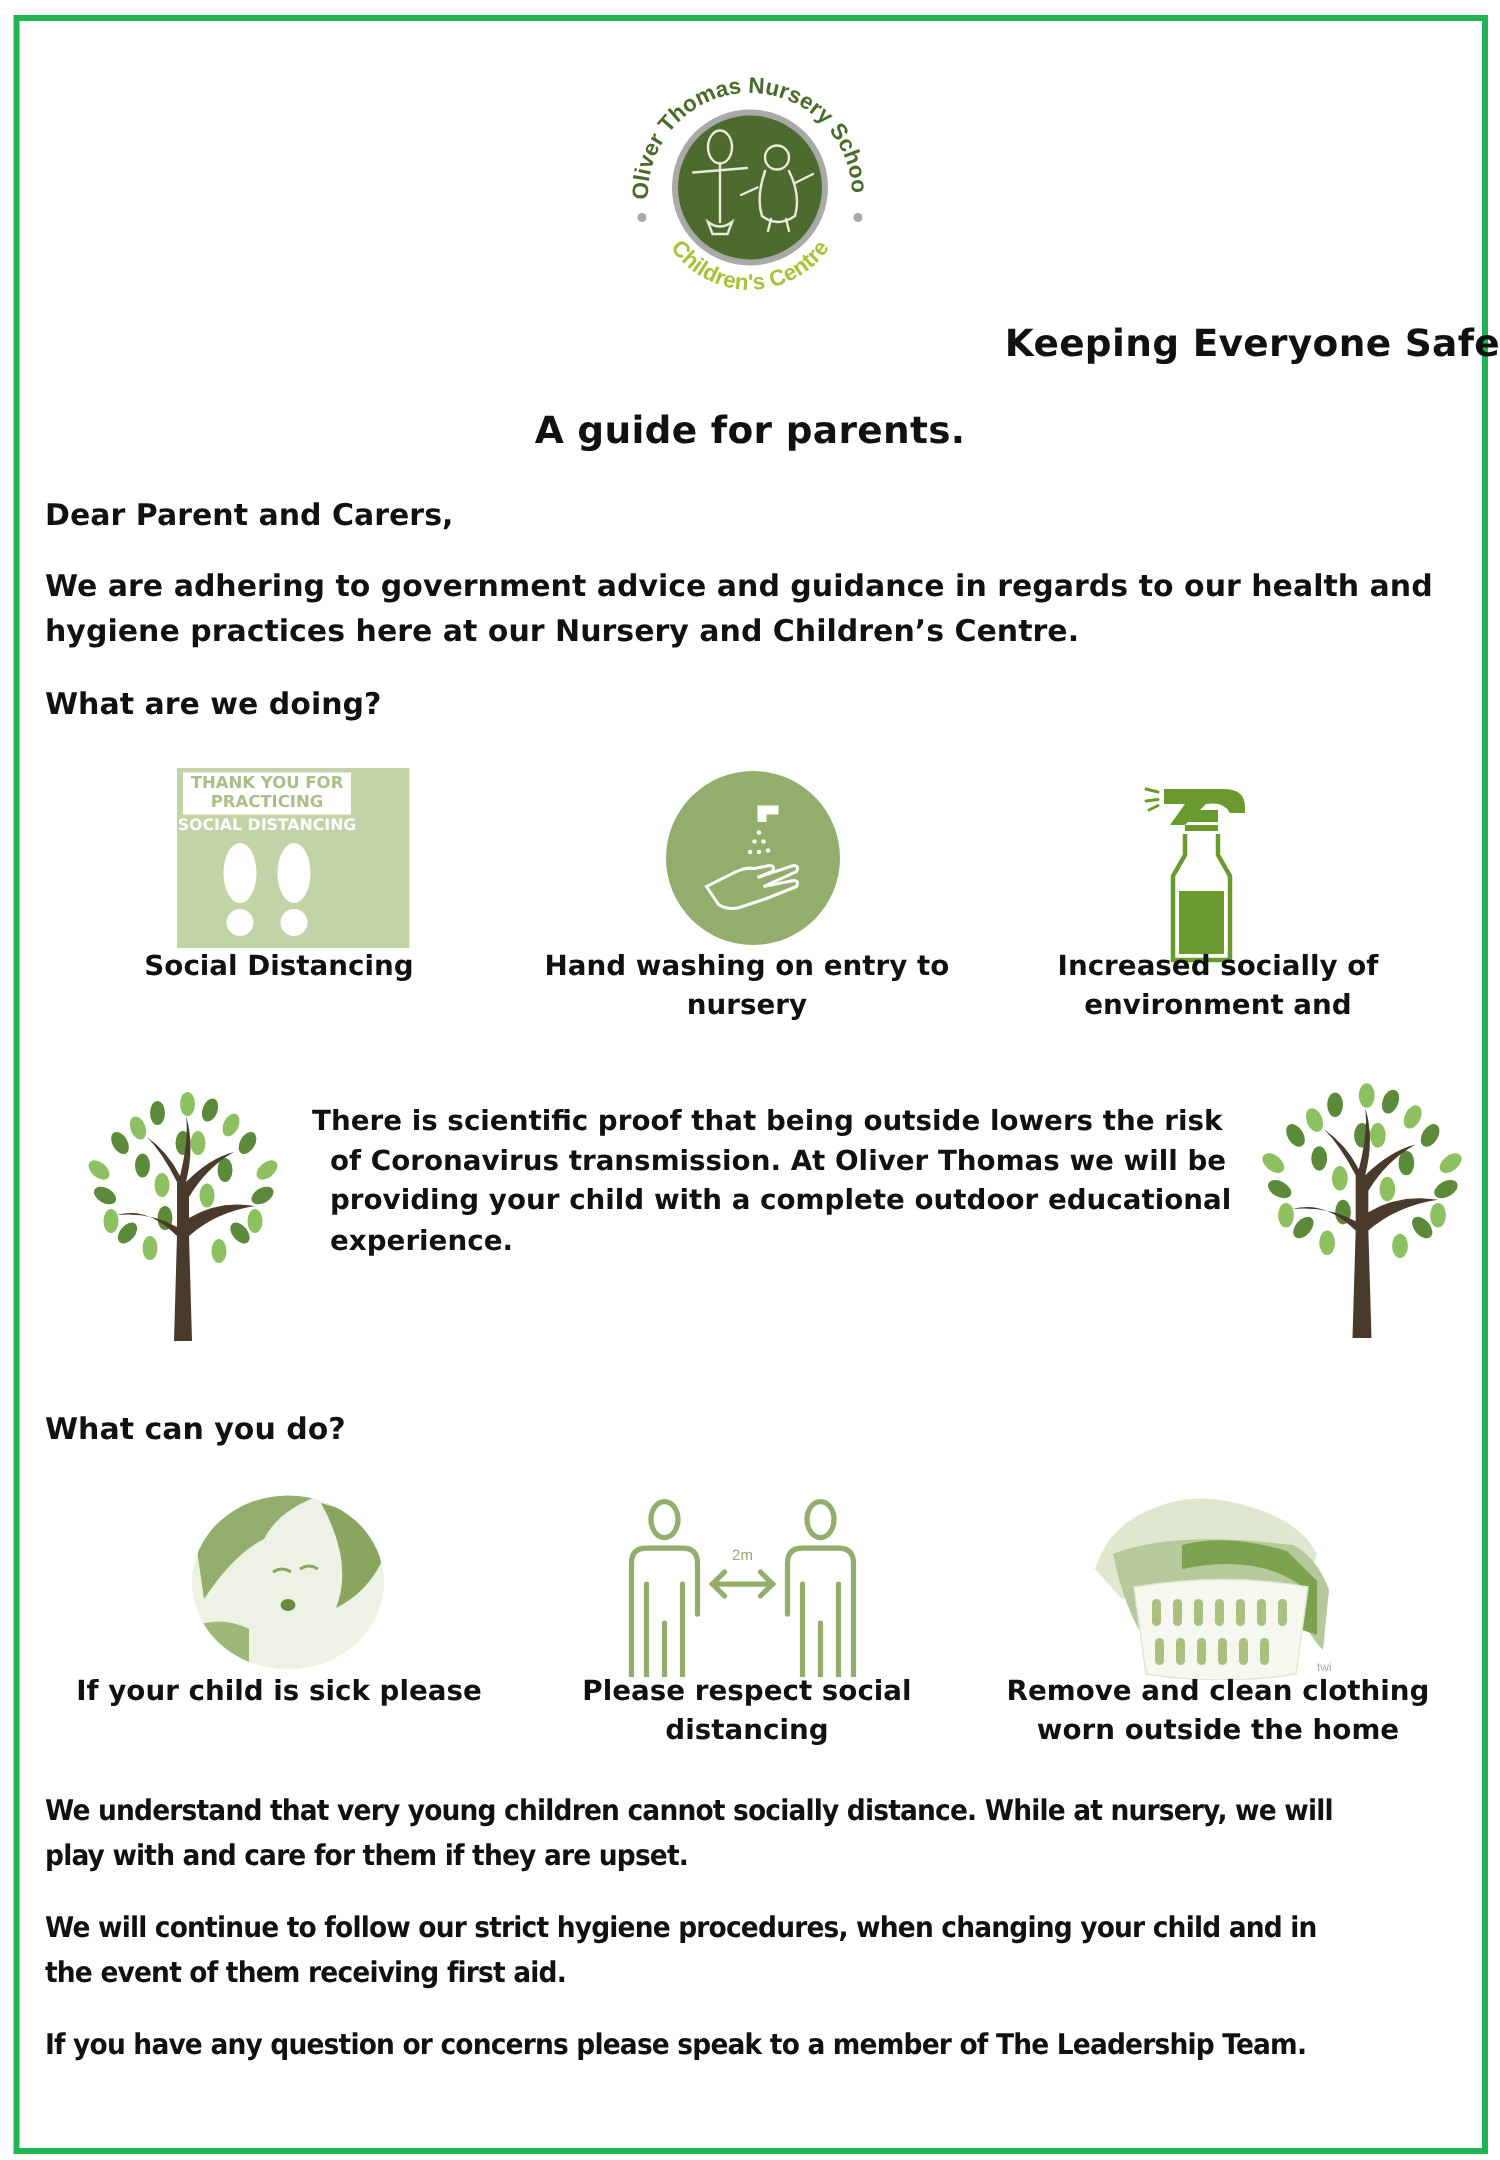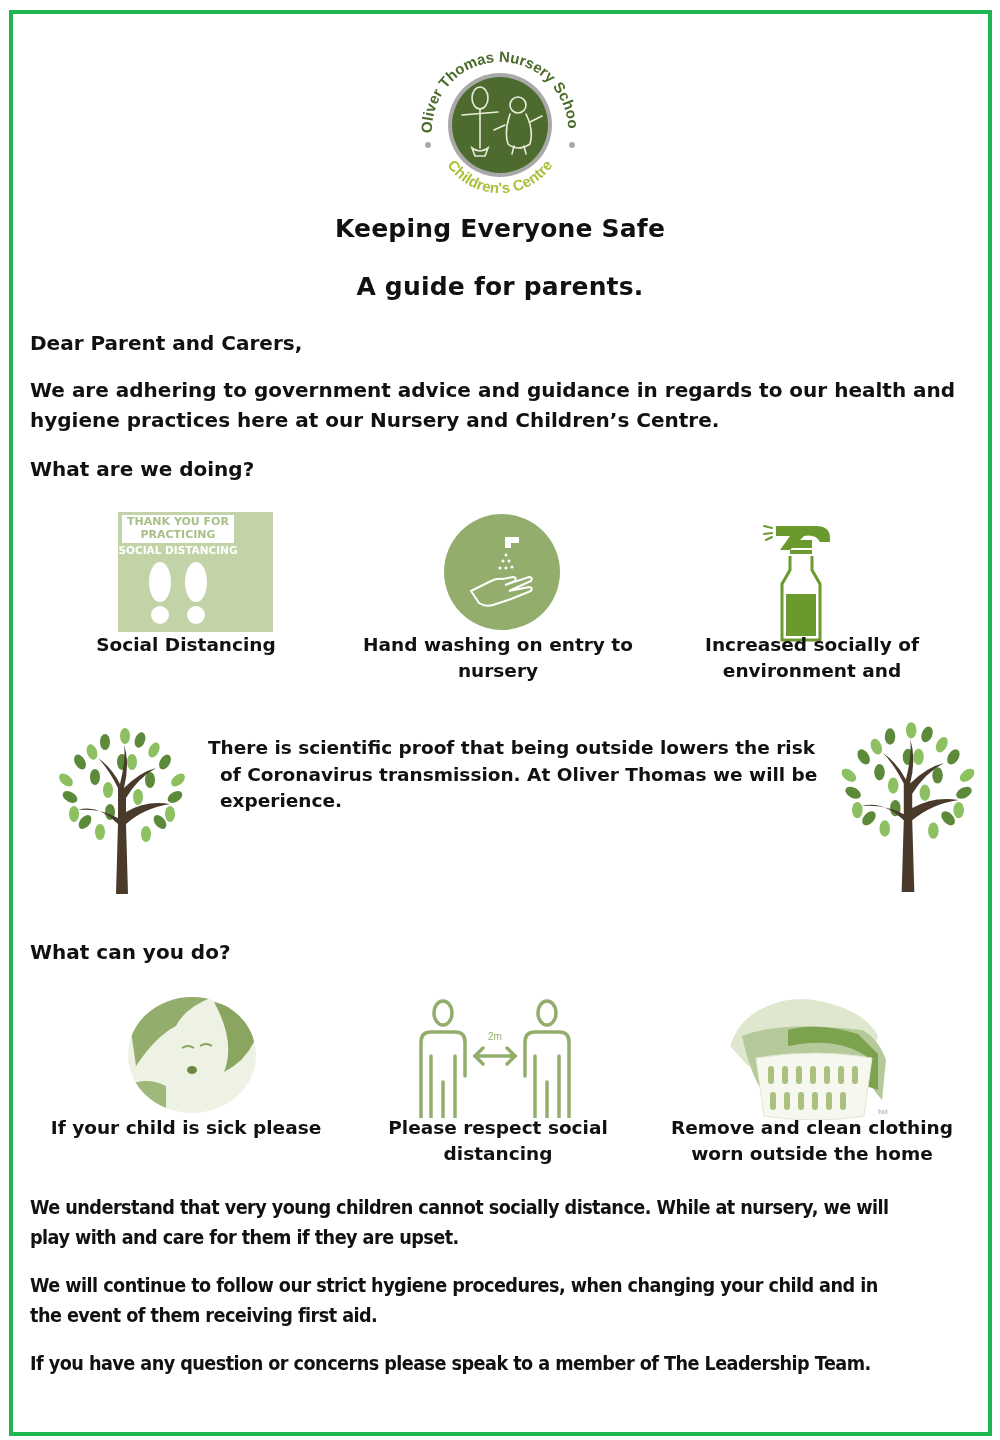--- a/index.html
+++ b/index.html
@@ -44,21 +44,21 @@
       <circle cx="108" cy="75" r="8"></circle>
       <path d="M100 84 q-6 18 -2 30 q10 8 22 0 q4 -14 -4 -30"></path>
       <line x1="95" y1="95" x2="84" y2="100"></line>
       <line x1="120" y1="92" x2="132" y2="86"></line>
       <line x1="104" y1="116" x2="102" y2="124"></line>
       <line x1="114" y1="116" x2="116" y2="124"></line>
     </g>
   </svg>
 </div>
 
-<div class="title" style="top:214px;">Keeping Everyone Safe</div>
+<div class="title" style="top:214px;text-align:right;">Keeping Everyone Safe</div>
 <div class="title" style="top:272px;">A guide for parents.</div>
 
 <div class="p" style="top:328px;">Dear Parent and Carers,</div>
 <div class="p" style="top:375px;">
   <div>We are adhering to government advice and guidance in regards to our health and</div>
   <div>hygiene practices here at our Nursery and Children’s Centre.</div>
 </div>
 <div class="p" style="top:454px;">What are we doing?</div>
 
 <div class="abs" style="left:118px;top:512px;width:120px;height:120px;background:#c2d3a8;padding-left:35px;">
@@ -147,20 +147,21 @@
           <ellipse cx="82" cy="40" rx="5" ry="8"></ellipse>
       </g>
       <path d="M66 172 l2 -70 q-20 -20 -40 -14 q22 -2 40 8 l0 -30 q-10 -20 -20 -30 q14 10 22 26 q6 -24 4 -40 q6 20 0 44 q16 -16 32 -20 q-18 10 -30 30 l0 14 q20 -12 44 -8 q-26 4 -44 20 l2 70 z" fill="#4a3a2c"></path>
     </g>
   </svg>
 </div>
 
 <div class="abs" style="left:208px;top:735px;font-weight:bold;font-size:18.5px;line-height:26.5px;white-space:nowrap;">
   <div>There is scientific proof that being outside lowers the risk</div>
   <div style="padding-left:12px;">of Coronavirus transmission. At Oliver Thomas we will be</div>
+  <div style="padding-left:12px;">providing your child with a complete outdoor educational</div>
   <div style="padding-left:12px;">experience.</div>
 </div>
 
 <div class="abs" style="left:832px;top:716px;width:152px;height:176px;">
   <svg width="152" height="176" viewBox="0 0 144 172" preserveAspectRatio="none">
     <g fill="#5d8a3a">
       <ellipse cx="30" cy="40" rx="5" ry="8" transform="rotate(-30 30 40)"></ellipse>
         <ellipse cx="55" cy="20" rx="5" ry="8"></ellipse>
         <ellipse cx="90" cy="18" rx="5" ry="8" transform="rotate(20 90 18)"></ellipse>
         <ellipse cx="115" cy="40" rx="5" ry="8" transform="rotate(30 115 40)"></ellipse>

